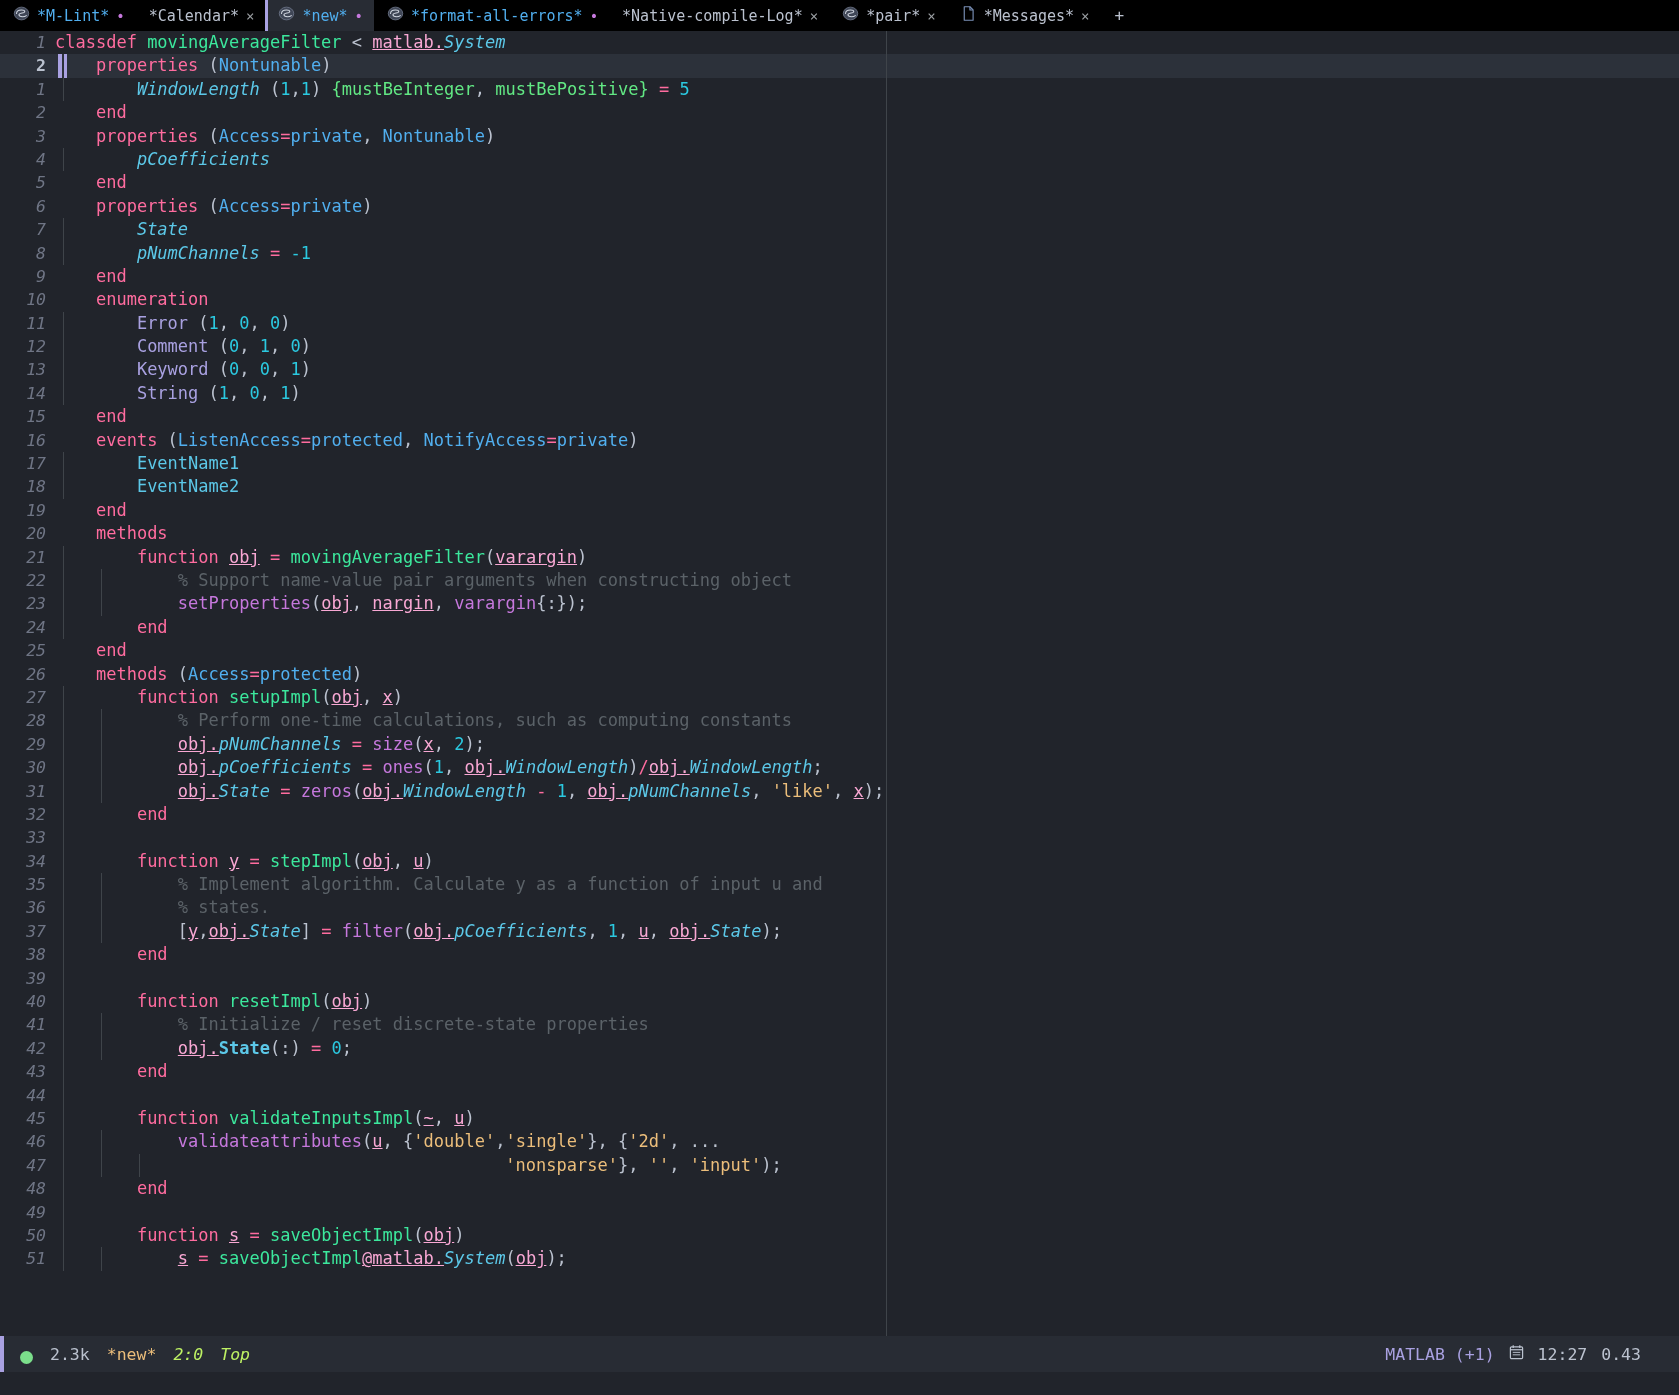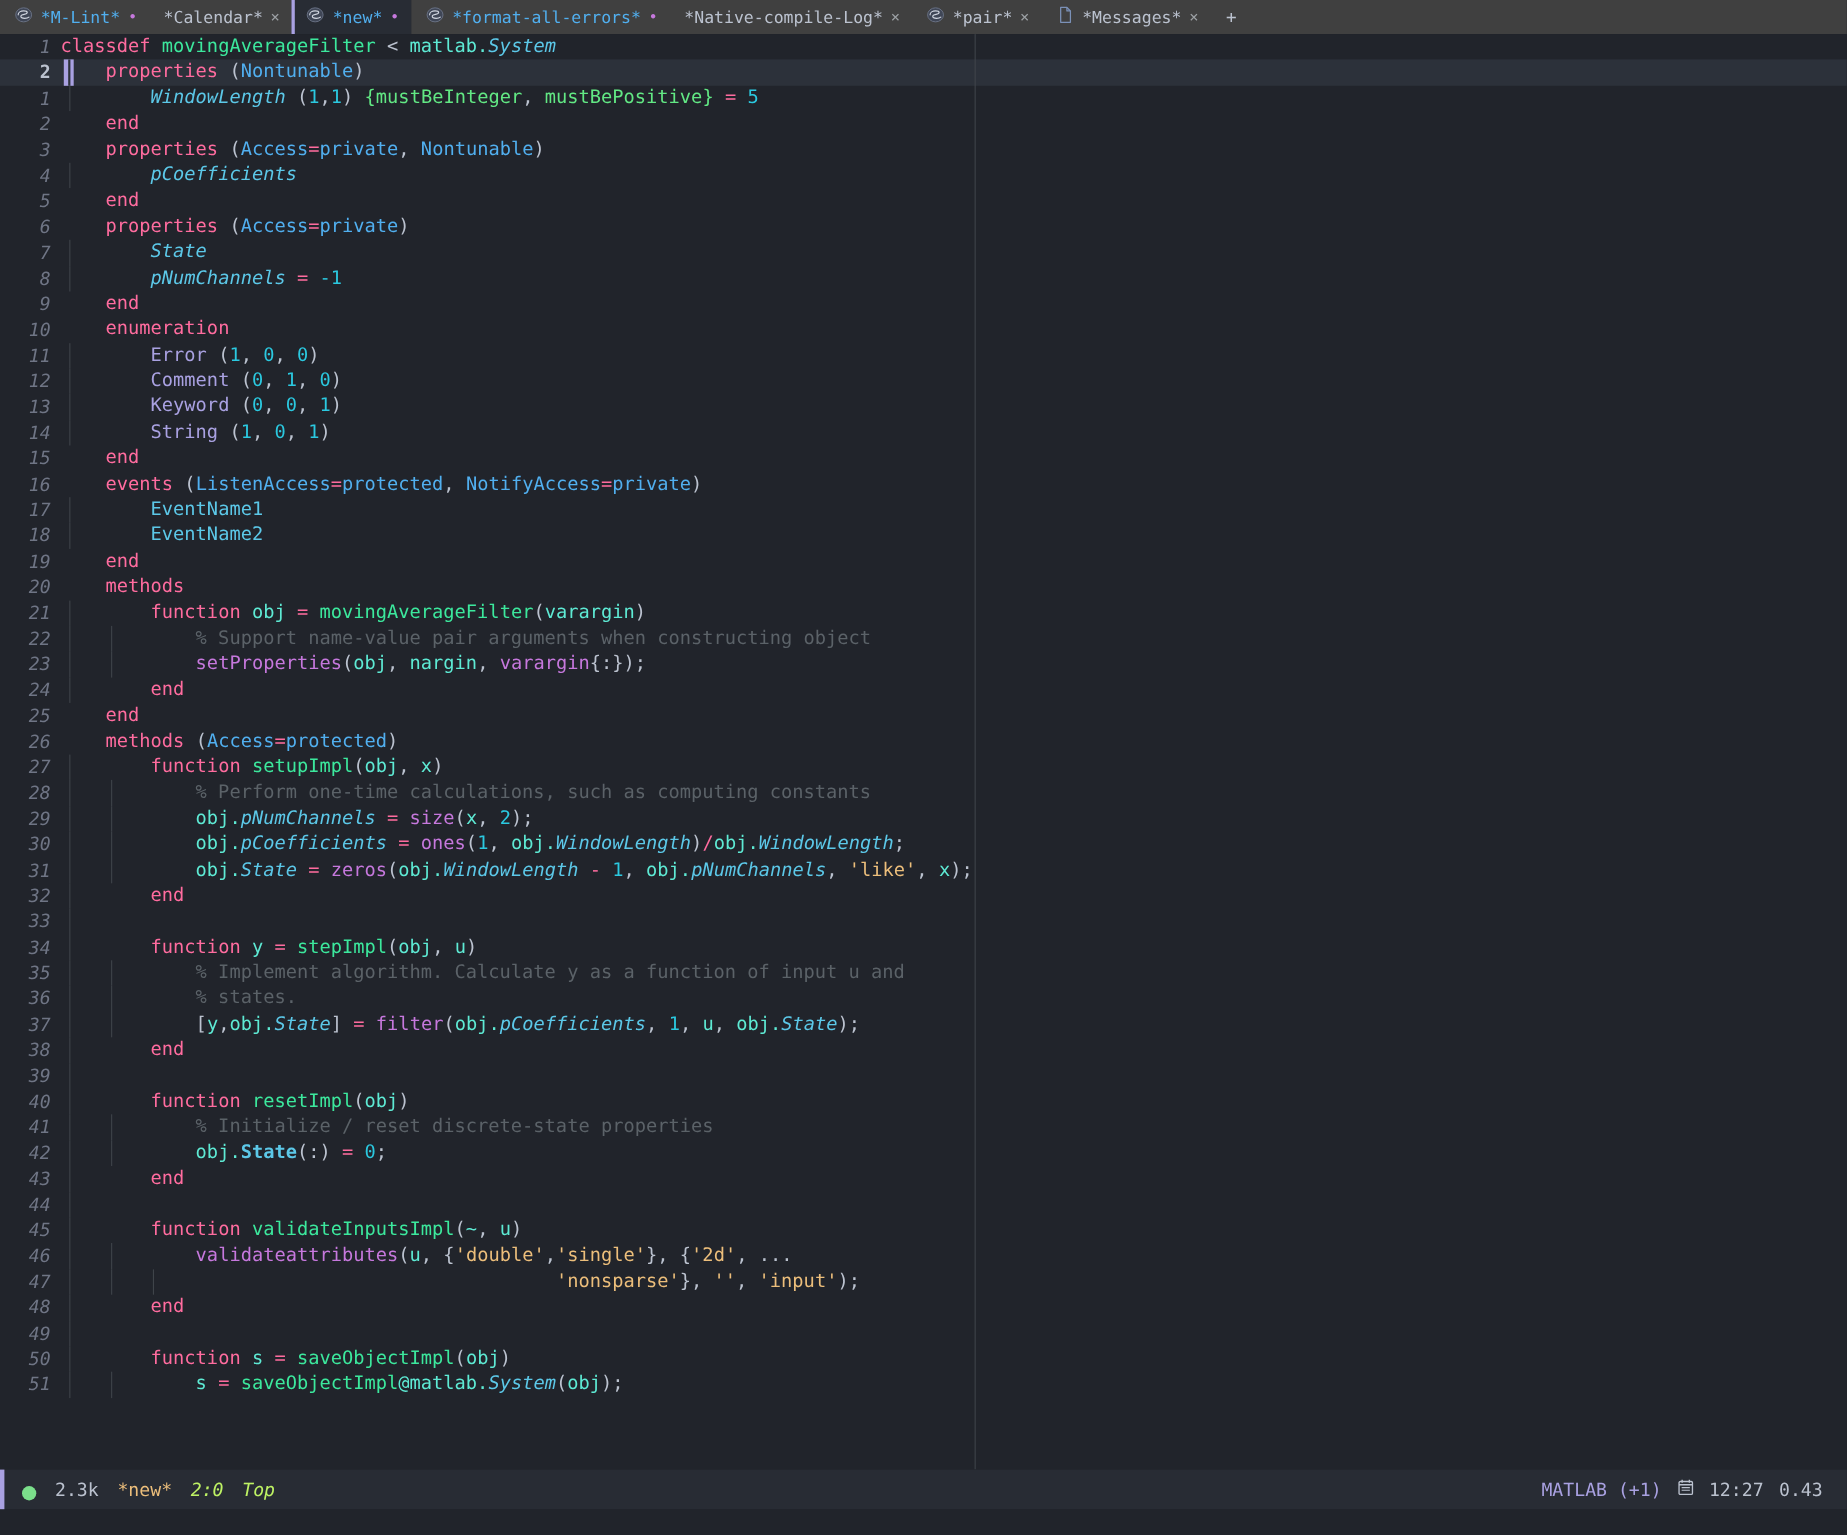--- a/index.html
+++ b/index.html
@@ -8,21 +8,21 @@
     width: 1679px; height: 1395px;
     background: #21242b;
     font-family: "DejaVu Sans Mono", monospace;
     overflow: hidden;
   }
   body { display: flex; flex-direction: column; }
 
   
   #tabbar {
     height: 31px;
-    background: #404040;
+    background: #000000;
     display: flex;
     align-items: stretch;
     flex: 0 0 31px;
     font-size: 15px;
     overflow: hidden;
     white-space: nowrap;
   }
   .tab {
     display: flex;
     align-items: center;
@@ -115,21 +115,21 @@
     top: 0; bottom: 0;
     left: 886px;
     width: 1px;
     background: #3f444a;
   }
 
   
   .kw      { color: #ff6c9f; }           
   .type    { color: #51afef; }           
   .fn      { color: #3ce89d; }           
-  .var     { color: #5eead4; }           
+  .var     { color: #f9a8d4; text-decoration: underline; }           
   .prop    { color: #5cc8e8; font-style: italic; }  
   .propb   { color: #5cc8e8; font-weight: bold; }
   .constr  { color: #62e884; }           
   .num     { color: #2bc9e0; }           
   .str     { color: #ECBE7B; }           
   .com     { color: #5B6268; }           
   .op      { color: #ff6c9f; }           
   .punc    { color: #bbc2cf; }
   .builtin { color: #c678dd; }           
   .enumn   { color: #a9a1e1; }           
@@ -144,21 +144,21 @@
     align-items: center;
     font-size: 16.5px;
     position: relative;
   }
   #modeline::before {
     content: "";
     position: absolute; left: 0; top: 0; bottom: 0;
     width: 4px; background: #a9a1e1;
   }
   #ml-left { display: flex; align-items: flex-end; gap: 17px; padding-left: 20px; }
-  #ml-right { margin-left: auto; display: flex; align-items: center; gap: 14px; padding-right: 22px; }
+  #ml-right { margin-left: auto; display: flex; align-items: center; gap: 14px; padding-right: 38px; }
   .ml-dot {
     width: 13px; height: 13px; border-radius: 50%;
     background: #7bdf8b; display: inline-block;
   }
   .ml-size { color: #bbc2cf; }
   .ml-buf  { color: #ECBE7B; }
   .ml-pos  { color: #bef264; font-style: italic; }
   .ml-major{ color: #a9a1e1; }
   .ml-time { color: #bbc2cf; }
   .ml-cal  { color: #bbc2cf; font-size: 15px; }

